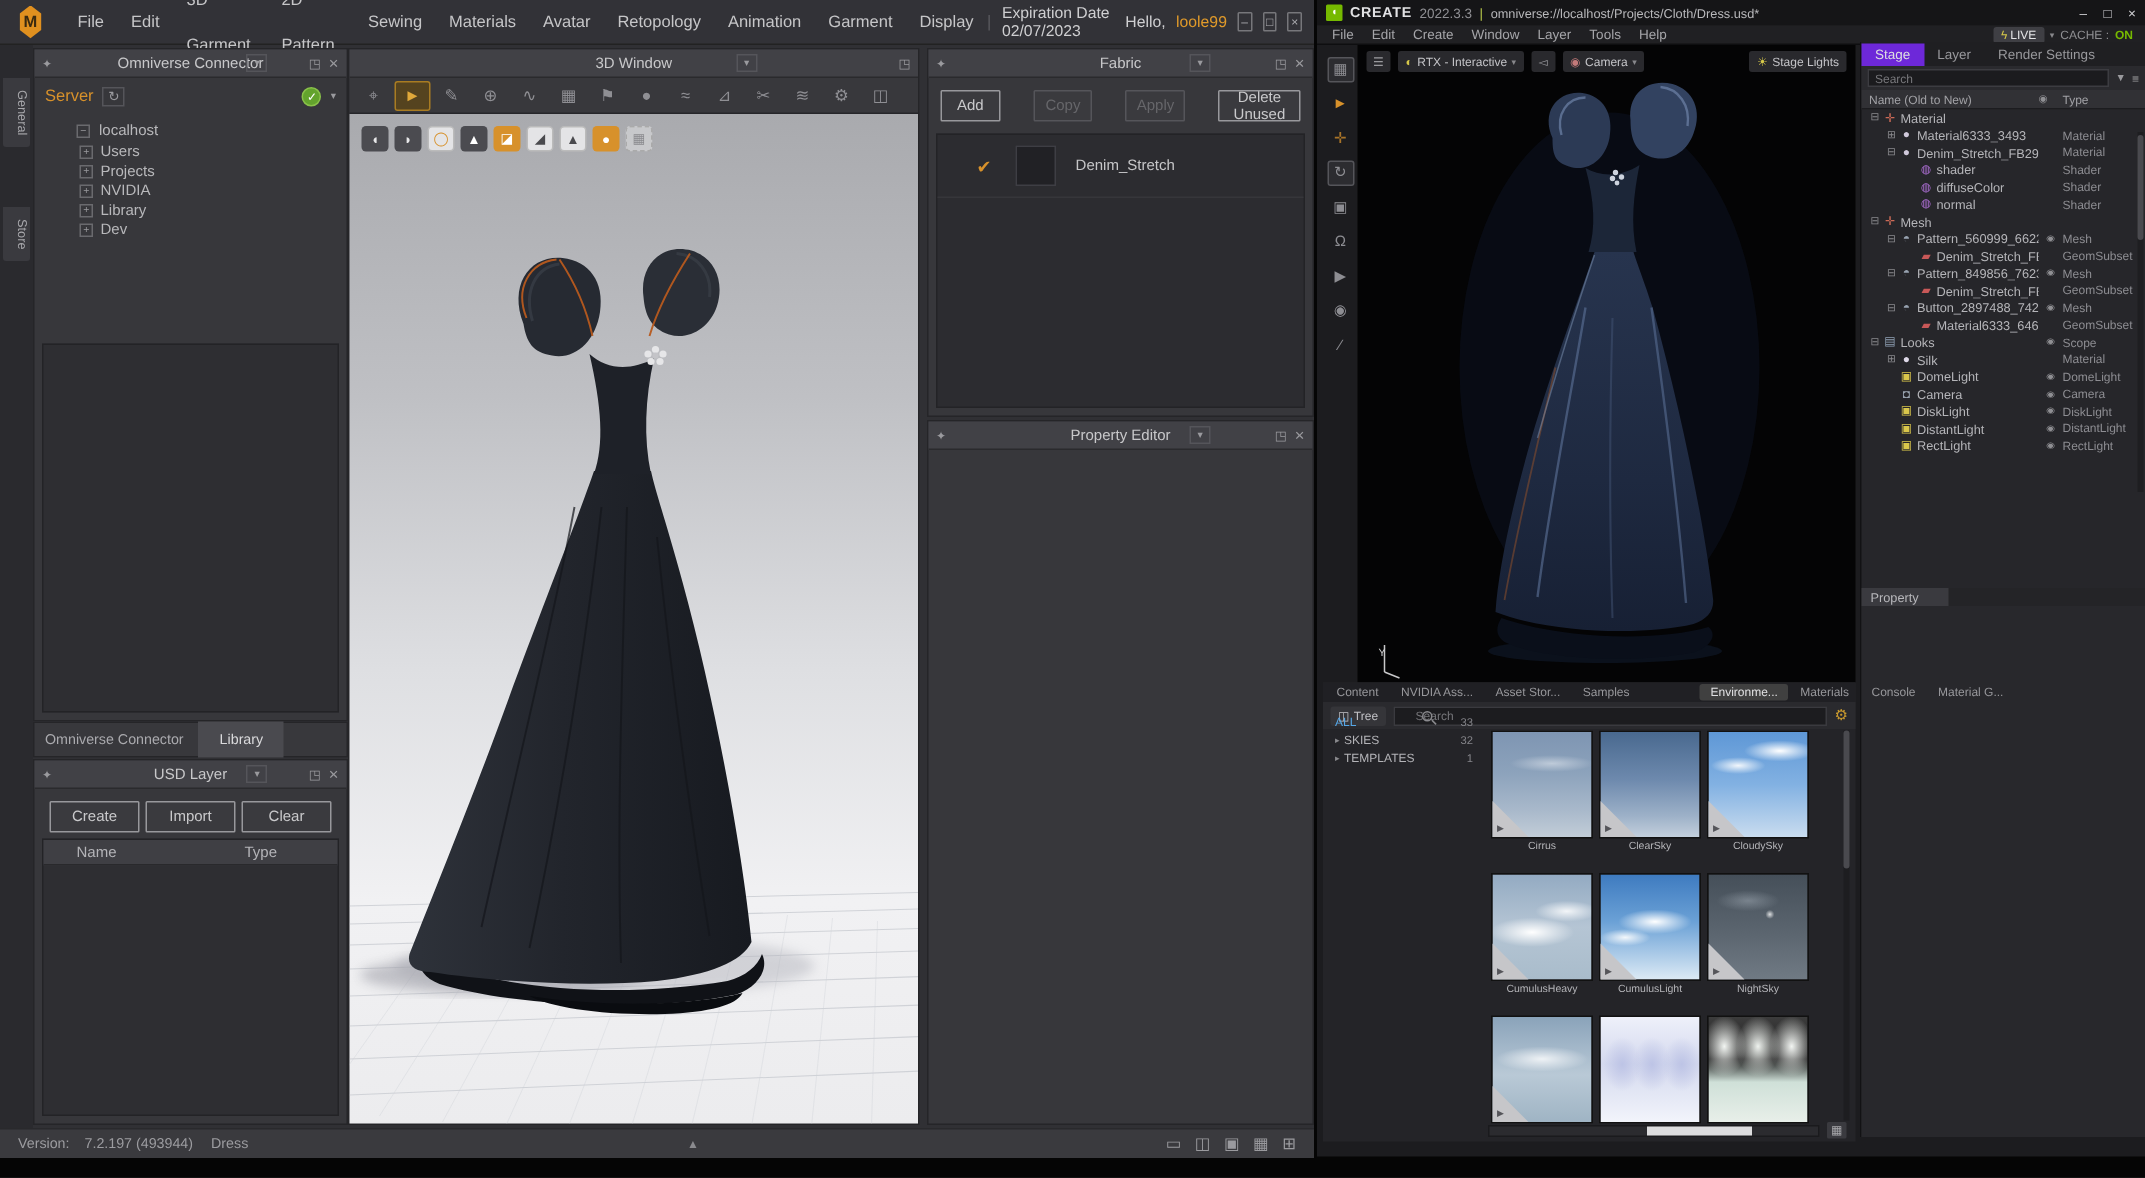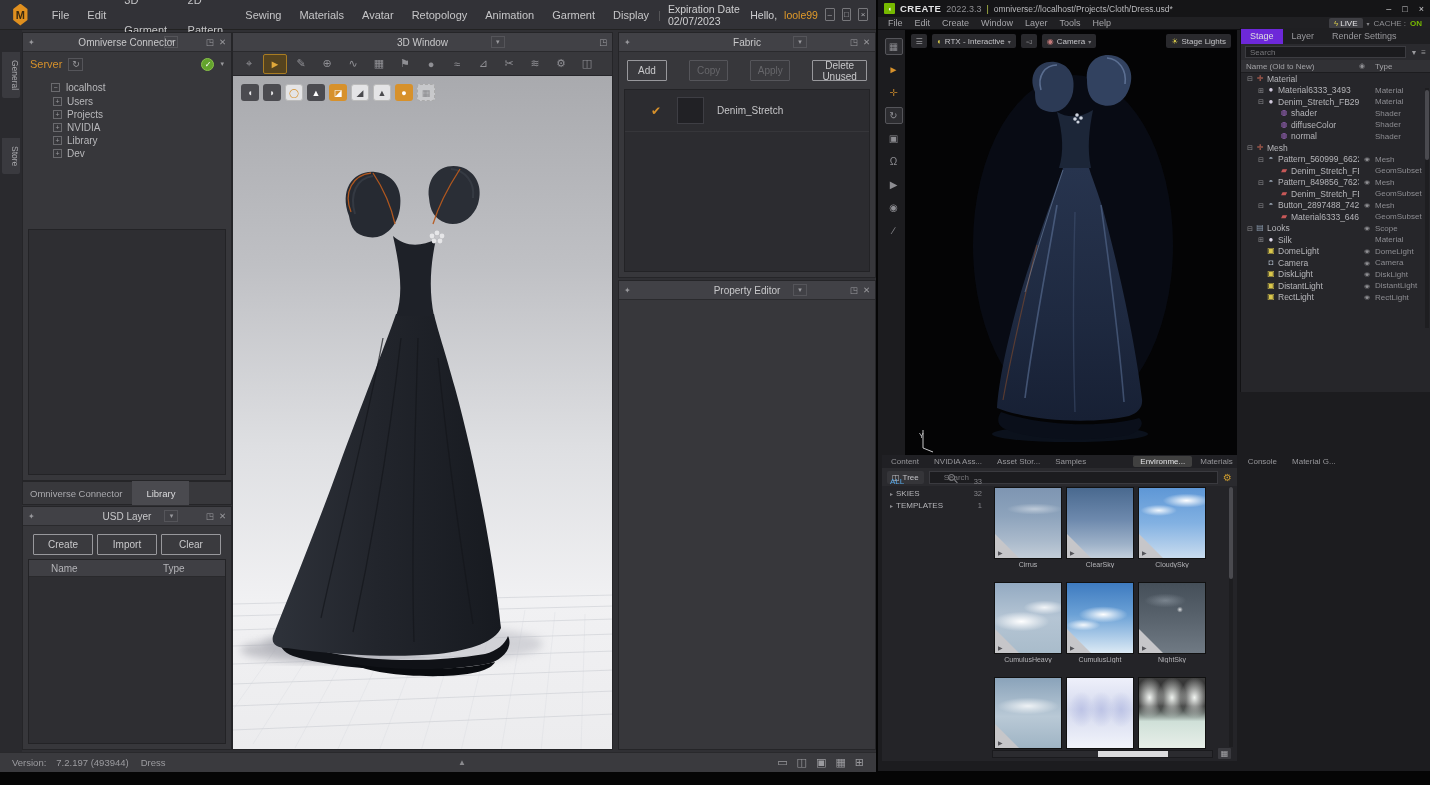--- a/index.html
+++ b/index.html
@@ -684,20 +684,24 @@
             <span class="slbl">RectLight</span>
             <span class="seye">◉</span>
             <span class="styp">RectLight</span>
           </div>
       </div>
       <div class="vscroll">
           <div class="vthumb"></div>
         </div>
     </div>
 
+    <div class="proptab">
+      <div class="ptab">Property</div>
+      <div class="pbody"></div>
+    </div>
 
     <div class="browser">
       <div class="btabs">
         <span class="btab">Content</span>
         <span class="btab">NVIDIA Ass...</span>
         <span class="btab">Asset Stor...</span>
         <span class="btab">Samples</span>
         <span class="btab act">Environme...</span>
         <span class="btab">Materials</span>
         <span class="btab">Console</span>

